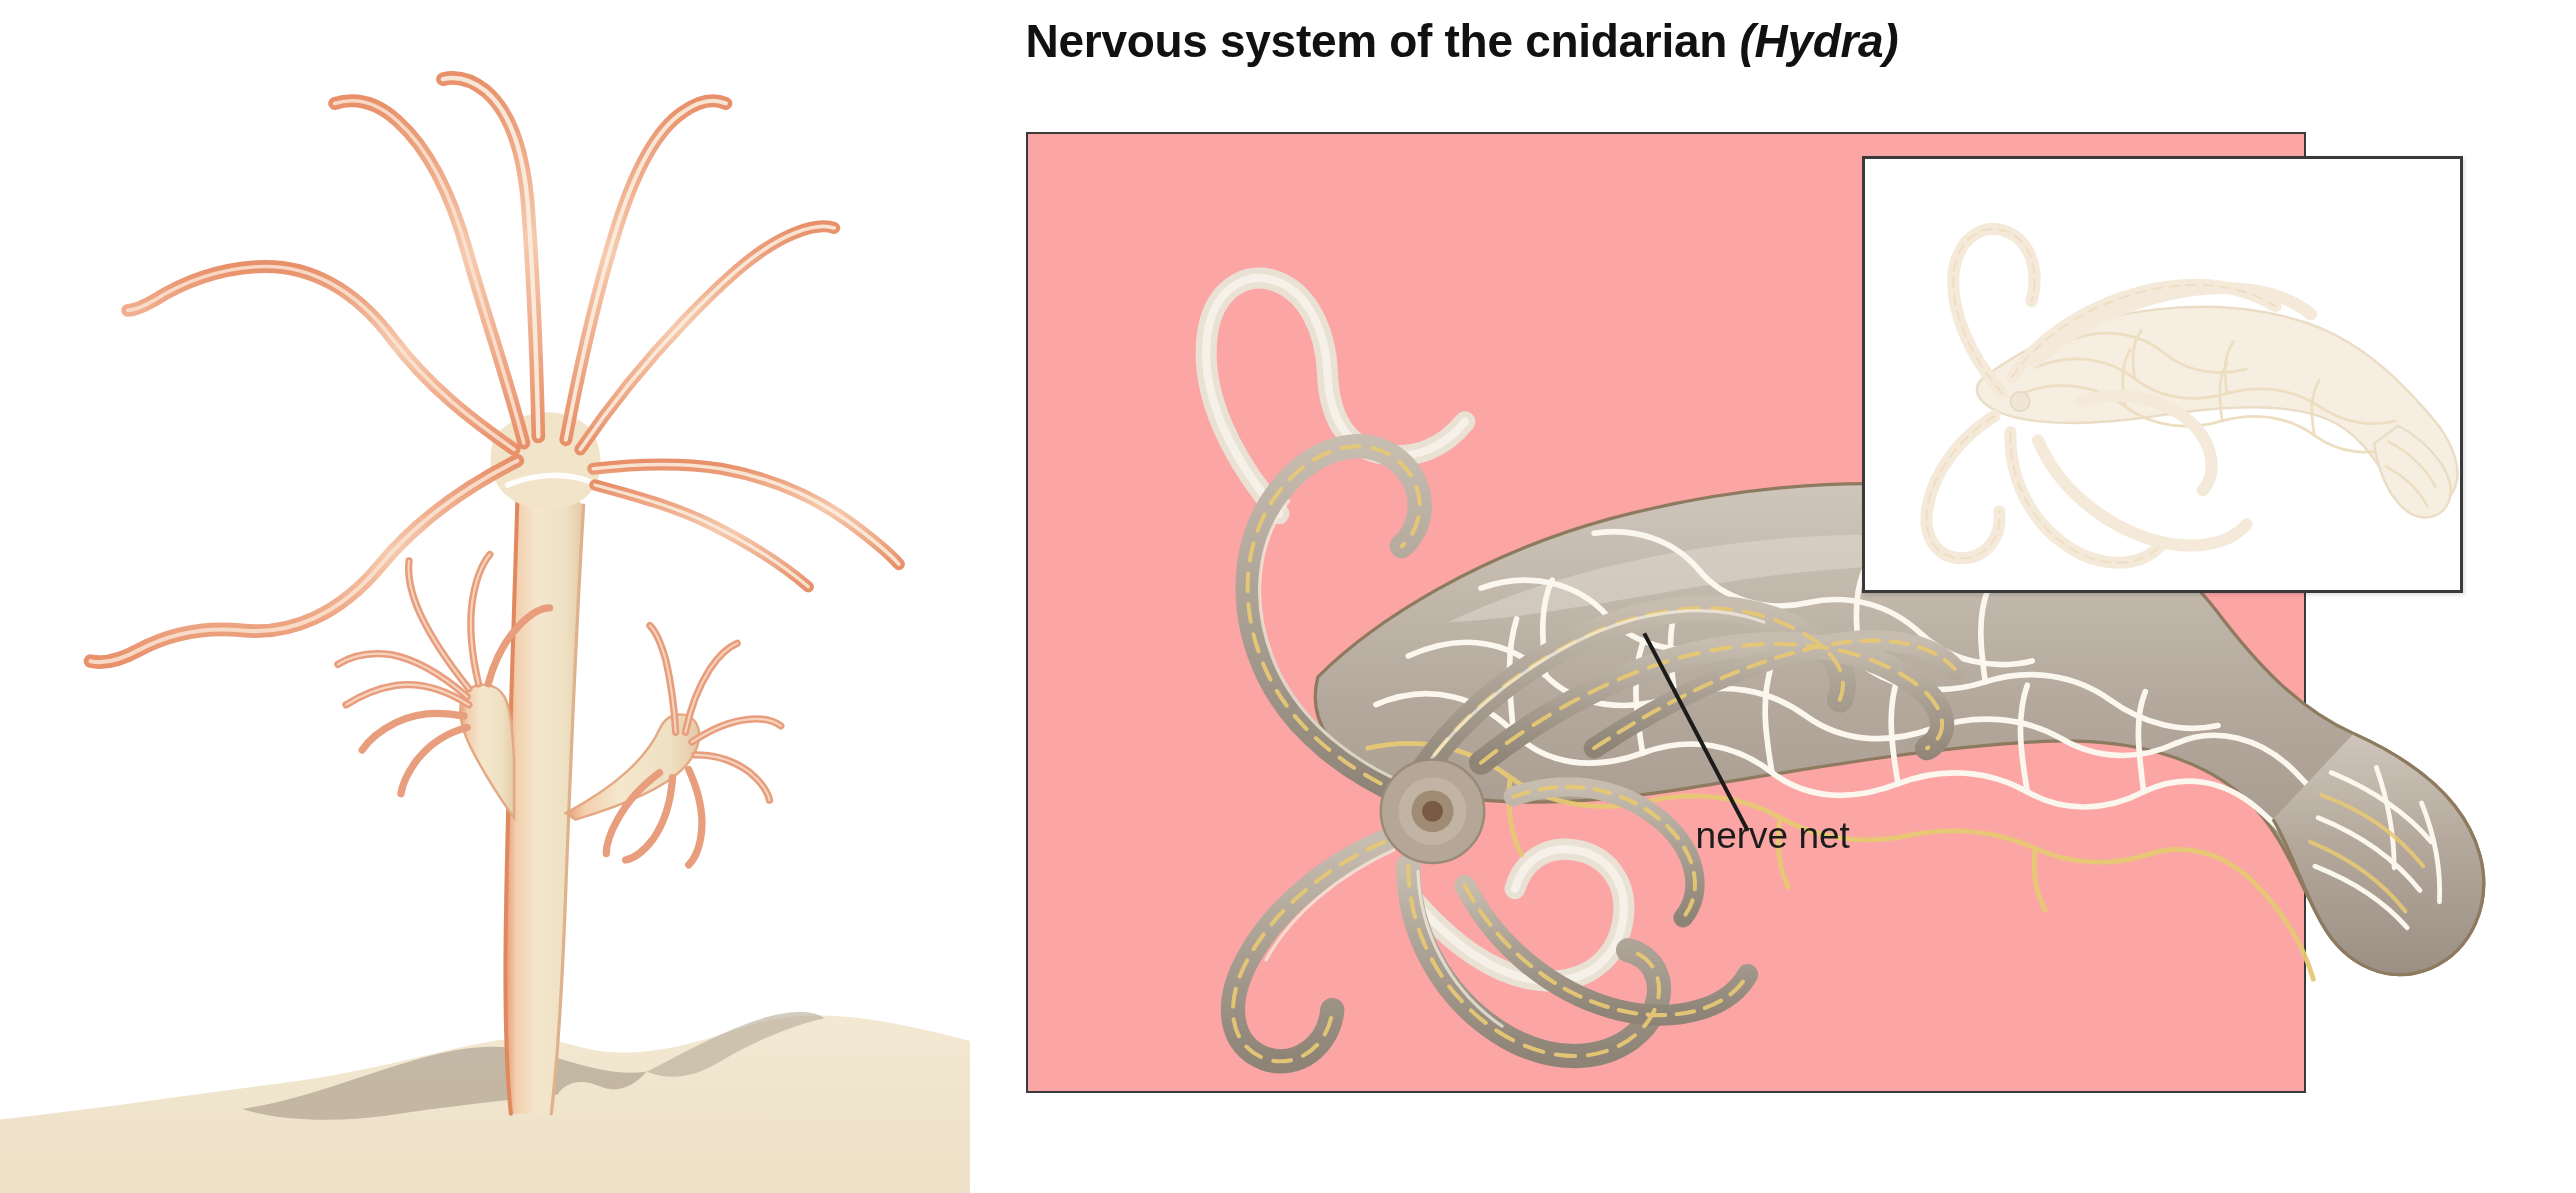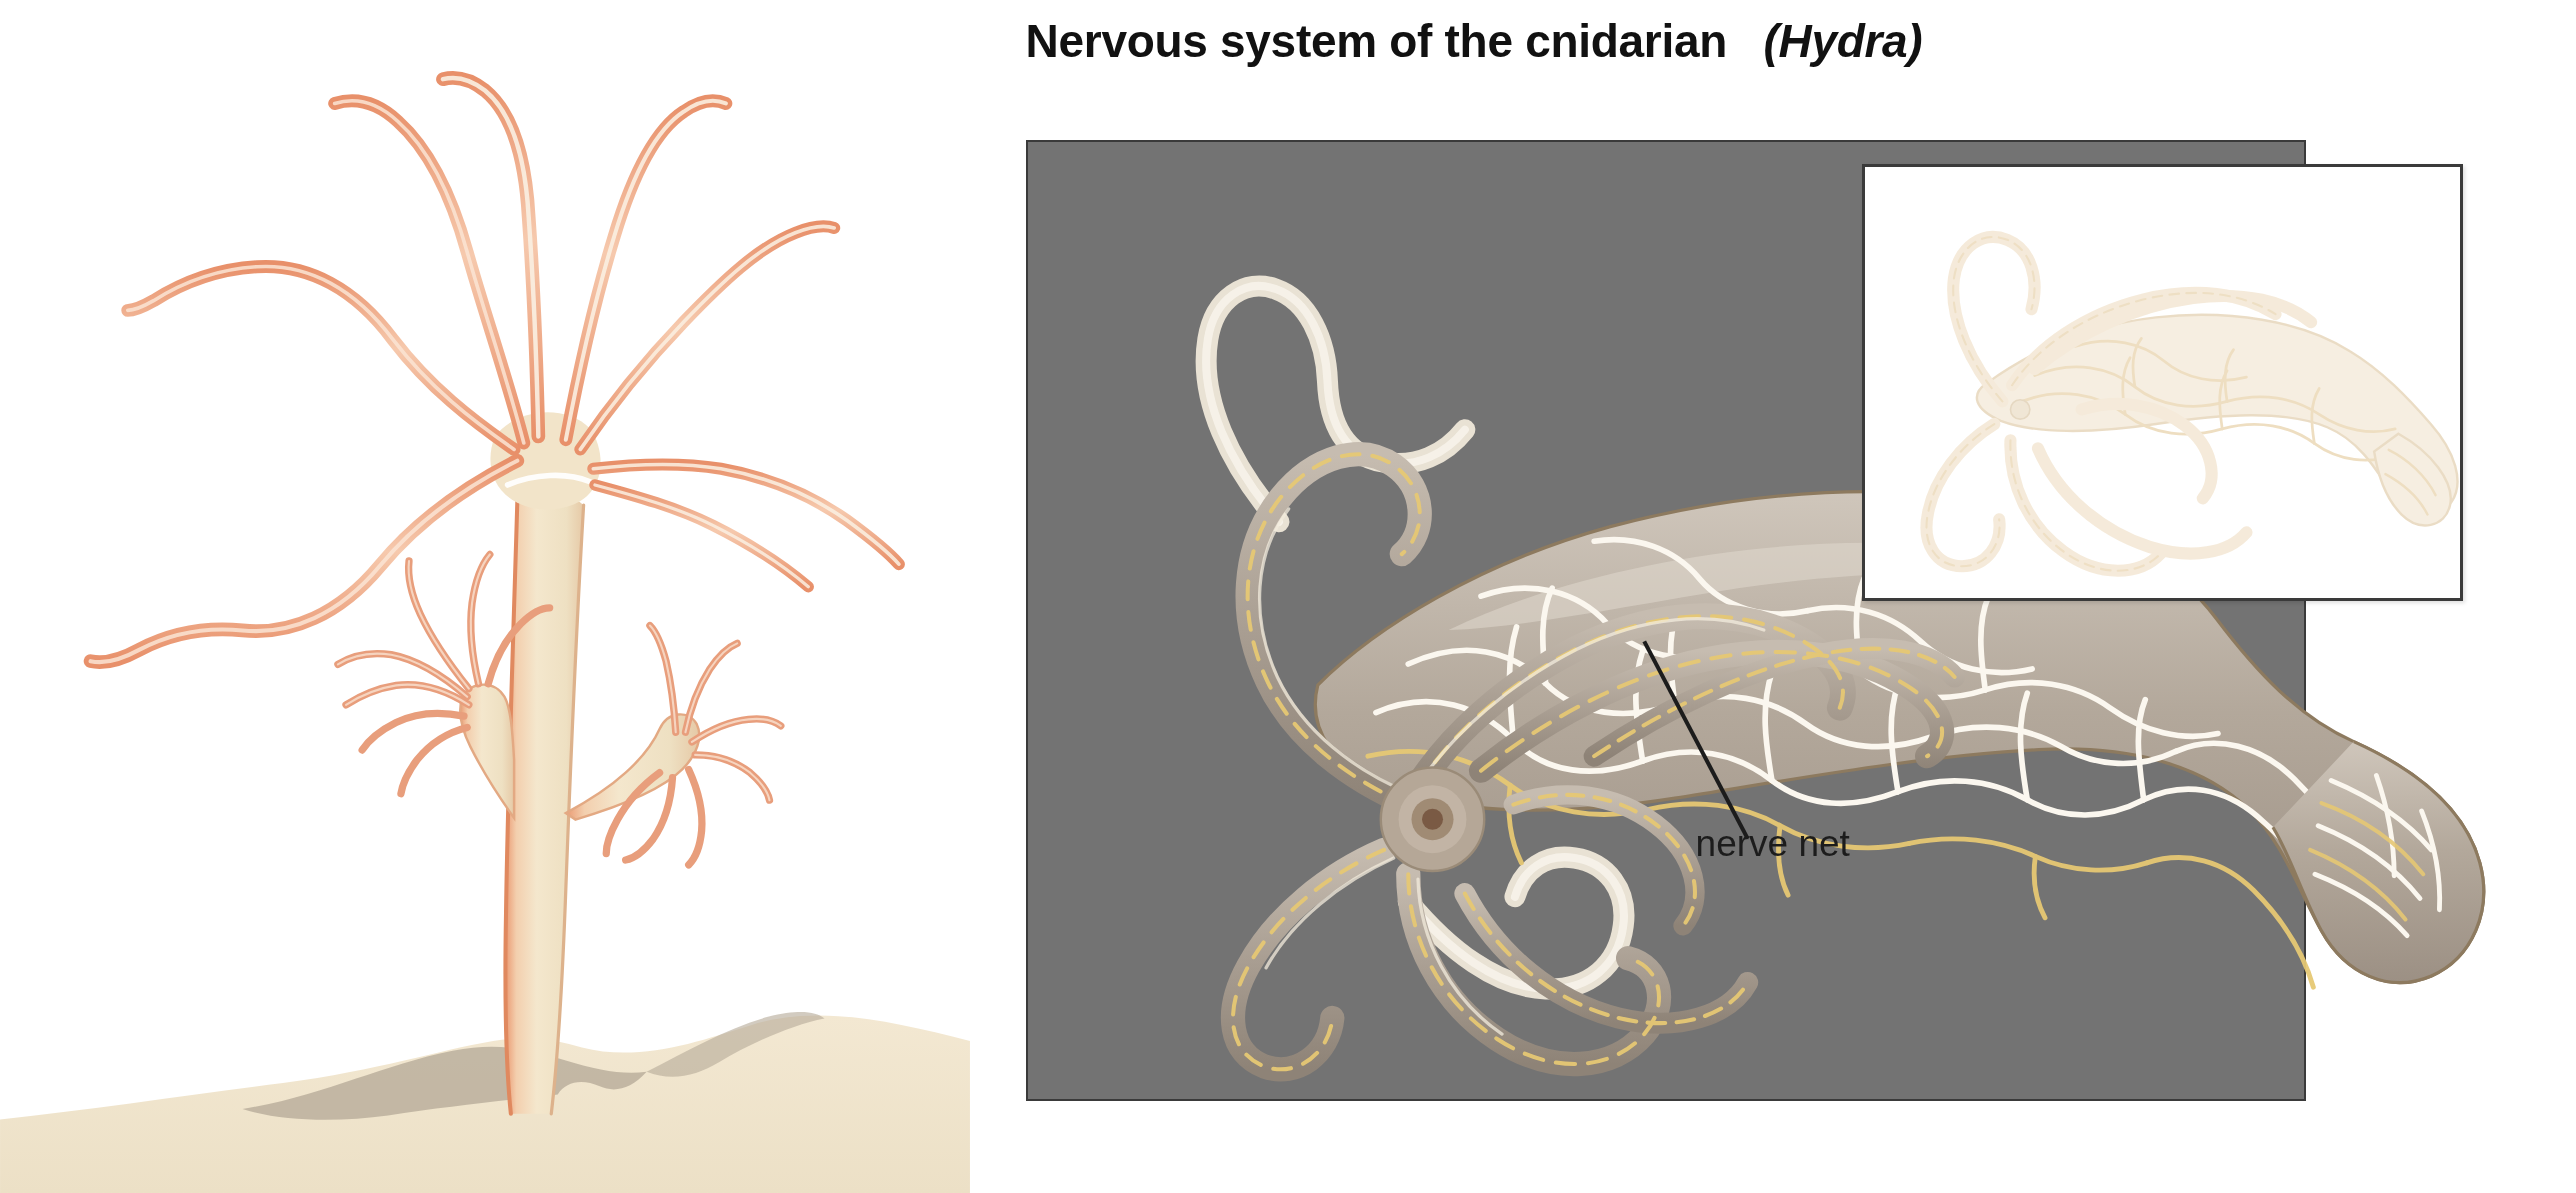--- a/index.html
+++ b/index.html
@@ -8,25 +8,25 @@
 
   
   #left-illustration{position:absolute;left:0;top:0;width:970px;height:1193px;}
 
   
   #figure-panel{position:absolute;left:1003px;top:0;width:1573px;height:1193px;}
 
   #figure-title{position:absolute;left:22.6px;top:18px;
       font-size:46px;font-weight:bold;color:#111111;
       letter-spacing:-0.3px;white-space:nowrap;line-height:1;}
-  #figure-title .sci{font-style:italic;margin-left:24px;}
-
-  #figure-frame{position:absolute;left:22.6px;top:140px;
+  #figure-title .sci{font-style:italic;}
+
+  #figure-frame{position:absolute;left:22.6px;top:132px;
       width:1280px;height:961px;
-      border:2.4px solid #3a3a3a;background:#737373;box-sizing:border-box;}
+      border:2.4px solid #3a3a3a;background:#fca5a5;box-sizing:border-box;}
 
   #inset-frame{position:absolute;left:834px;top:22px;
       width:601px;height:437px;
       border:3.2px solid #3a3a3a;background:#ffffff;box-sizing:border-box;
       box-shadow:2.4px 2.4px 4px rgba(0,0,0,.13);}
 
   #nerve-net-label{position:absolute;left:668px;top:683px;
       font-size:37px;color:#1c1c1c;white-space:nowrap;line-height:1;}
 
   svg{display:block;overflow:visible;}

